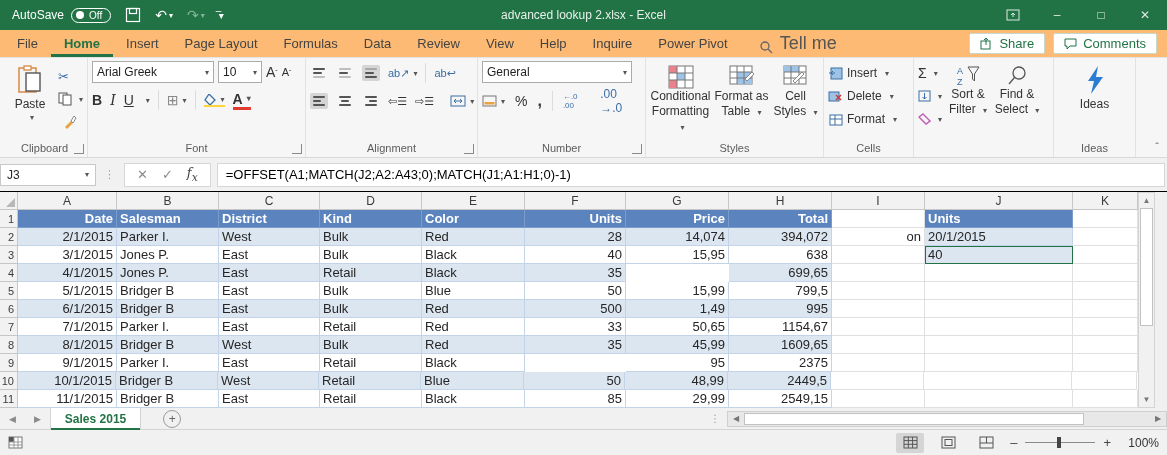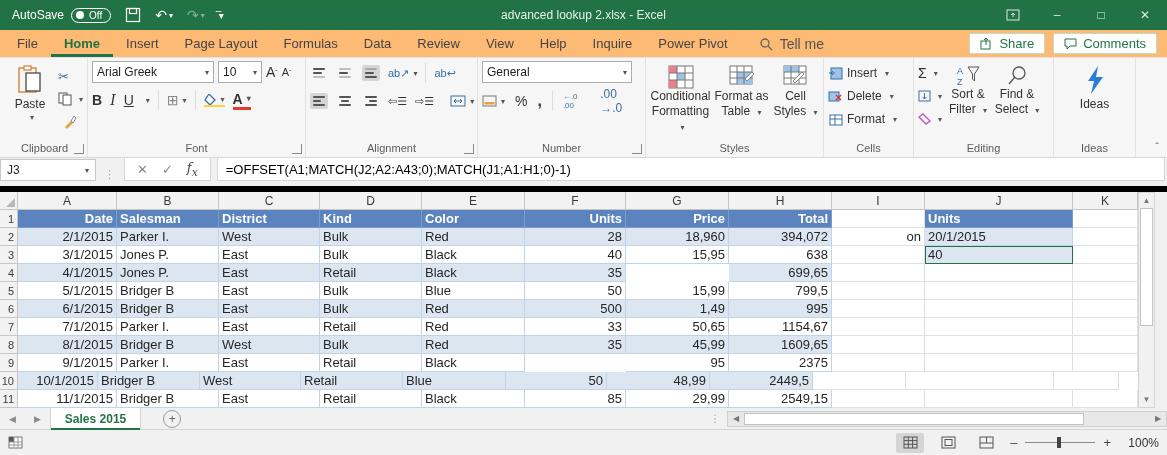--- a/index.html
+++ b/index.html
@@ -17,21 +17,21 @@
   .drop-caret { font-size:8px; margin-left:2px; }
   .title-center { position:absolute; left:0; right:0; text-align:center; font-size:12px; color:#e8f0ea; pointer-events:none; }
   .win-controls { margin-left:auto; display:flex; z-index:2; }
   .win-btn { width:44px; height:30px; display:flex; align-items:center; justify-content:center; font-size:12px; color:#dfe9e2; }
 
   
   .tabrow { height:28px; background:#fdba74; display:flex; align-items:center; border-bottom:1px solid #e3e3e3; }
   .rtabs { display:flex; align-items:stretch; height:100%; padding-left:4px; }
   .rtab { padding:0 13px; display:flex; align-items:center; font-size:13px; color:#444; cursor:default; }
   .rtab.active { color:#217346; font-weight:bold; box-shadow:inset 0 -3px 0 #217346; }
-  .tellme { display:flex; align-items:center; gap:7px; color:#555; margin-left:18px; font-size:14px; }
+  .tellme { display:flex; align-items:flex-end; gap:7px; color:#555; margin-left:18px; font-size:18px; }
   .tabrow-right { margin-left:auto; display:flex; gap:8px; padding-right:10px; }
   .pill-btn { display:flex; align-items:center; gap:6px; border:1px solid #c7d8cd; color:#217346; background:#fff; padding:2px 10px; font-size:13px; border-radius:2px; }
 
   
   .ribbon { height:100px; background:#f6f6f6; display:flex; align-items:stretch; border-bottom:1px solid #d8d8d8; padding-left:2px; position:relative; }
   .rgroup { display:flex; flex-direction:column; padding:3px 4px 0 4px; border-right:1px solid #e2e2e2; position:relative; }
   .rgroup-body { flex:1; display:flex; align-items:flex-start; gap:4px; }
   .rgroup-label { height:18px; display:flex; align-items:center; justify-content:center; gap:6px; font-size:11px; color:#5c5c5c; }
   .launcher { position:absolute; right:3px; bottom:3px; width:10px; height:10px; border-left:1px solid #8a8a8a; border-top:1px solid #8a8a8a; transform:rotate(180deg); font-size:0; }
   .bigbtn { display:flex; flex-direction:column; align-items:center; justify-content:flex-start; width:50px; padding-top:4px; font-size:12px; color:#333; gap:2px; }
@@ -46,21 +46,21 @@
   .vline { width:1px; height:20px; background:#dcdcdc; }
   .lines { display:inline-flex; flex-direction:column; gap:2px; padding:3px; }
   .lines i { height:2px; background:#555; border-radius:1px; }
   .ubar { border-bottom:2px solid #ffd33c; }
   .abar { border-bottom:3px solid #e03c32; padding-bottom:0; font-weight:bold; }
   .stylebtn { display:flex; flex-direction:column; align-items:center; font-size:12px; color:#333; width:78px; text-align:center; line-height:1.25; padding-top:4px; }
   .cellbtn { display:flex; align-items:center; gap:4px; font-size:12px; color:#333; height:20px; }
   .collapse-chevron { position:absolute; right:8px; bottom:4px; color:#666; font-size:11px; }
 
   
-  .fbar { height:34px; background:#f1f1f1; display:flex; align-items:flex-end; padding:5px 2px 5px 0; border-bottom:6px solid #000000; }
+  .fbar { height:34px; background:#f1f1f1; display:flex; align-items:center; padding:5px 2px 5px 0; border-bottom:1px solid #000000; }
   .namebox { width:96px; height:22px; background:#fff; border:1px solid #c8c8c8; display:flex; align-items:center; padding:0 6px; font-size:12px; justify-content:space-between; }
   .fdots { color:#9a9a9a; padding:0 8px; font-size:11px; letter-spacing:1px; }
   .fbtns { display:flex; align-items:center; gap:14px; background:#fff; border:1px solid #d6d6d6; height:24px; padding:0 12px; color:#8a8a8a; }
   .fx { font-family:"DejaVu Serif", serif; font-style:italic; color:#444; font-size:13px; }
   .formula-field { flex:1; height:24px; background:#fff; border:1px solid #d6d6d6; margin-left:6px; display:flex; align-items:center; padding:0 8px; font-size:13px; color:#000; }
 
   
   .gridwrap { display:flex; }
   .gridmain { width:1138px; }
   .colhdr-row { display:flex; height:18px; background:#f2f2f2; }
@@ -497,23 +497,20 @@
         <span class="svgi">
             <svg width="24" height="22" viewBox="0 0 24 22">
               <circle cx="14" cy="8" r="6" fill="none" stroke="#555" stroke-width="1.3"></circle>
               <line x1="9.5" y1="12.5" x2="4" y2="19" stroke="#555" stroke-width="1.3"></line>
             </svg>
           </span>
         <span>Find &amp;</span>
         <span><span>Select</span> <span class="caret">▾</span></span>
       </div>
     </div>
-    <div class="rgroup-label">
-        <span>Editing</span>
-      </div>
   </div>
 
   <div class="rgroup" style="width:82px">
     <div class="rgroup-body" style="justify-content:center">
       <div class="bigbtn">
         <span class="svgi">
           <svg width="26" height="30" viewBox="0 0 26 30">
               <path d="M16 1 L6 16 L12 16 L9 29 L21 12 L14 12 Z" fill="#2b7cd3"></path>
             </svg>
         </span>
@@ -574,21 +571,21 @@
           <div class="cell" style="width: 65px;"></div>
         </div>
         <div class="grow">
           <div class="rowhdr">2</div>
           <div class="cell c-tbl c-band a-right" style="width: 99px;">2/1/2015</div>
           <div class="cell c-tbl c-band" style="width: 102px;">Parker I.</div>
           <div class="cell c-tbl c-band" style="width: 101px;">West</div>
           <div class="cell c-tbl c-band" style="width: 102px;">Bulk</div>
           <div class="cell c-tbl c-band" style="width: 103px;">Red</div>
           <div class="cell c-tbl c-band a-right" style="width: 101px;">28</div>
-          <div class="cell c-tbl c-band a-right" style="width: 103px;">18,960</div>
+          <div class="cell c-tbl c-band a-right" style="width: 103px;">14,074</div>
           <div class="cell c-tbl c-band a-right" style="width: 103px;">394,072</div>
           <div class="cell a-right" style="width: 93px;">on</div>
           <div class="cell c-tbl c-band" style="width: 148px;">20/1/2015</div>
           <div class="cell" style="width: 65px;"></div>
         </div>
         <div class="grow">
           <div class="rowhdr">3</div>
           <div class="cell c-tbl a-right" style="width: 99px;">3/1/2015</div>
           <div class="cell c-tbl" style="width: 102px;">Jones P.</div>
           <div class="cell c-tbl" style="width: 101px;">East</div>
@@ -680,21 +677,21 @@
           <div class="cell c-tbl" style="width: 103px;">Black</div>
           <div class="cell c-tbl a-right" style="width: 101px; margin-top: 32px;">25</div>
           <div class="cell c-tbl a-right" style="width: 103px;">95</div>
           <div class="cell c-tbl a-right" style="width: 103px;">2375</div>
           <div class="cell a-right" style="width: 93px;"></div>
           <div class="cell" style="width: 148px;"></div>
           <div class="cell" style="width: 65px;"></div>
         </div>
         <div class="grow">
           <div class="rowhdr">10</div>
-          <div class="cell c-tbl c-band a-right" style="width: 80px;">10/1/2015</div>
+          <div class="cell c-tbl c-band a-right" style="width: 98px;">10/1/2015</div>
           <div class="cell c-tbl c-band" style="width: 102px;">Bridger B</div>
           <div class="cell c-tbl c-band" style="width: 101px;">West</div>
           <div class="cell c-tbl c-band" style="width: 102px;">Retail</div>
           <div class="cell c-tbl c-band" style="width: 103px;">Blue</div>
           <div class="cell c-tbl c-band a-right" style="width: 101px;">50</div>
           <div class="cell c-tbl c-band a-right" style="width: 103px;">48,99</div>
           <div class="cell c-tbl c-band a-right" style="width: 103px;">2449,5</div>
           <div class="cell a-right" style="width: 93px;"></div>
           <div class="cell" style="width: 148px;"></div>
           <div class="cell" style="width: 65px;"></div>

